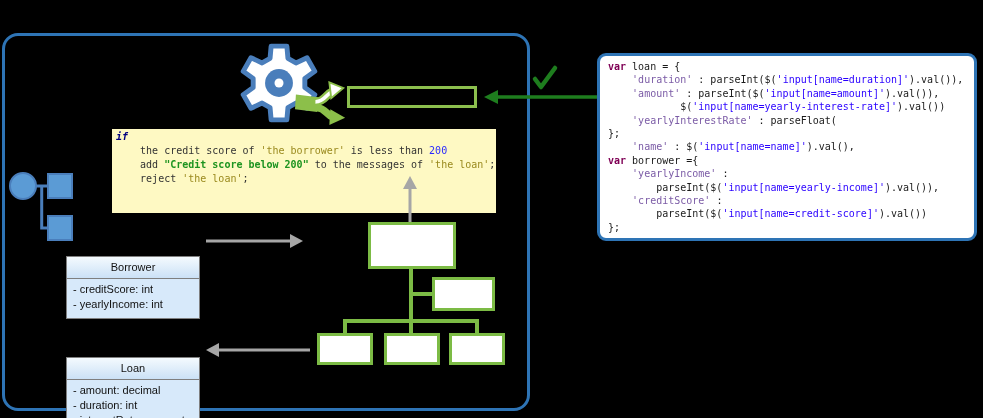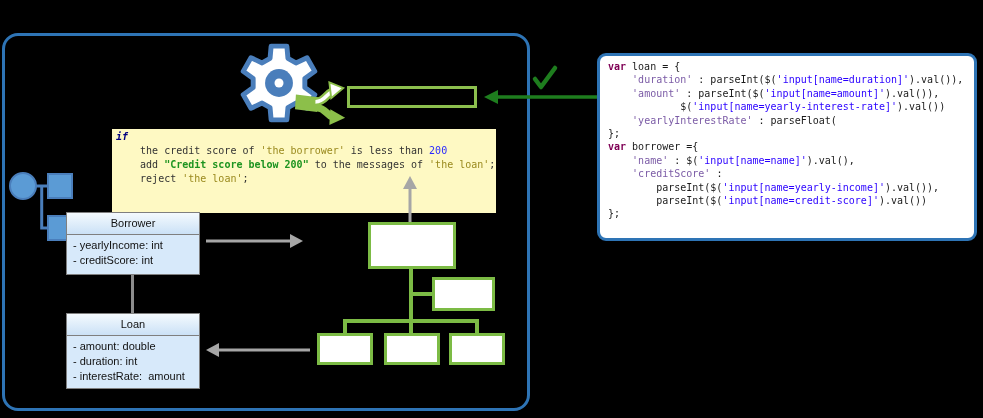--- a/index.html
+++ b/index.html
@@ -26,21 +26,21 @@
             box-sizing:border-box;padding:1px 0 0 4px;overflow:hidden;margin-top:11px;}
   .rule-box .code-line{line-height:14px;white-space:pre;}
   .tok-rk{color:#00007F;font-weight:bold;font-style:italic;}
   .tok-rp{color:#333333;}
   .tok-rv{color:#9A8A1E;font-weight:normal;}
   .tok-rn{color:#2A2AFF;}
   .tok-rs{color:#1E9420;font-weight:bold;}
 
   
   .uml-class{position:absolute;width:134px;border:1.5px solid #7F7F7F;box-sizing:border-box;
-             background:#D7E9FA;font-size:11px;color:#111;}
+             background:#D7E9FA;font-size:11px;color:#111;margin-top:44px;}
   .uml-header{height:21px;line-height:21px;text-align:center;
               background:linear-gradient(180deg,#F4FAFE 0%,#CBE1F6 100%);
               border-bottom:1.5px solid #7F7F7F;}
   .uml-body{padding:3px 0 3px 6px;}
   .attr-row{line-height:15px;white-space:pre;}
 
   
   .tree-box{position:absolute;border:3px solid #7CBB45;background:#fff;box-sizing:border-box;}
   .tree-line{position:absolute;background:#7CBB45;}
 
@@ -98,29 +98,29 @@
     <circle cx="17" cy="20" r="13" fill="#5B9BD5" stroke="#4A7EBB" stroke-width="2"></circle>
     <rect x="42" y="8" width="24" height="24" fill="#5B9BD5" stroke="#4A7EBB" stroke-width="2"></rect>
     <rect x="42" y="50" width="24" height="24" fill="#5B9BD5" stroke="#4A7EBB" stroke-width="2"></rect>
   </svg>
 
   <div class="gray-conn"></div>
 
   <div class="uml-class" style="left:66px;top:212px;height:63px;">
     <div class="uml-header">Borrower</div>
     <div class="uml-body">
+        <div class="attr-row">- creditScore: int</div>
         <div class="attr-row">- yearlyIncome: int</div>
-        <div class="attr-row">- creditScore: int</div>
       </div>
   </div>
 
   <div class="uml-class" style="left:66px;top:313px;height:76px;">
     <div class="uml-header">Loan</div>
     <div class="uml-body">
-        <div class="attr-row">- amount: double</div>
+        <div class="attr-row">- amount: decimal</div>
         <div class="attr-row">- duration: int</div>
         <div class="attr-row">- interestRate:  amount</div>
       </div>
   </div>
 
   <svg class="abs" style="left:206px;top:231px;" width="98" height="20" viewBox="0 0 98 20">
     <line x1="0" y1="10" x2="84" y2="10" stroke="#A6A6A6" stroke-width="3"></line>
     <polygon points="84,3 97,10 84,17" fill="#A6A6A6"></polygon>
   </svg>
 
@@ -146,21 +146,22 @@
   <div class="tree-box" style="left:384px;top:333px;width:56px;height:32px;"></div>
   <div class="tree-box" style="left:449px;top:333px;width:56px;height:32px;"></div>
 
   <div class="right-panel code">
       <div class="code-line"><span class="tok-k">var</span><span class="tok-p"> loan = {</span></div>
       <div class="code-line"><span class="tok-p">    </span><span class="tok-o">'duration'</span><span class="tok-p"> : parseInt($(</span><span class="tok-s">'input[name=duration]'</span><span class="tok-p">).val()),</span></div>
       <div class="code-line"><span class="tok-p">    </span><span class="tok-o">'amount'</span><span class="tok-p"> : parseInt($(</span><span class="tok-s">'input[name=amount]'</span><span class="tok-p">).val()),</span></div>
       <div class="code-line"><span class="tok-p">            $(</span><span class="tok-s">'input[name=yearly-interest-rate]'</span><span class="tok-p">).val())</span></div>
       <div class="code-line"><span class="tok-p">    </span><span class="tok-o">'yearlyInterestRate'</span><span class="tok-p"> : parseFloat(</span></div>
       <div class="code-line"><span class="tok-p">};</span></div>
+      <div class="code-line"><span class="tok-p">    </span><span class="tok-o">'name'</span><span class="tok-p"> : $(</span><span class="tok-s">'input[name=name]'</span><span class="tok-p">).val(),</span></div>
       <div class="code-line"><span class="tok-k">var</span><span class="tok-p"> borrower ={</span></div>
-      <div class="code-line"><span class="tok-p">    </span><span class="tok-o">'name'</span><span class="tok-p"> : $(</span><span class="tok-s">'input[name=name]'</span><span class="tok-p">).val(),</span></div>
+      <div class="code-line"><span class="tok-p">    </span><span class="tok-o">'yearlyIncome'</span><span class="tok-p"> :</span></div>
+      <div class="code-line"><span class="tok-p">        parseInt($(</span><span class="tok-s">'input[name=yearly-income]'</span><span class="tok-p">).val()),</span></div>
       <div class="code-line"><span class="tok-p">    </span><span class="tok-o">'creditScore'</span><span class="tok-p"> :</span></div>
-      <div class="code-line"><span class="tok-p">        parseInt($(</span><span class="tok-s">'input[name=yearly-income]'</span><span class="tok-p">).val()),</span></div>
       <div class="code-line"><span class="tok-p">        parseInt($(</span><span class="tok-s">'input[name=credit-score]'</span><span class="tok-p">).val())</span></div>
       <div class="code-line"><span class="tok-p">};</span></div>
     </div>
 
 </div>
 
 </body></html>

